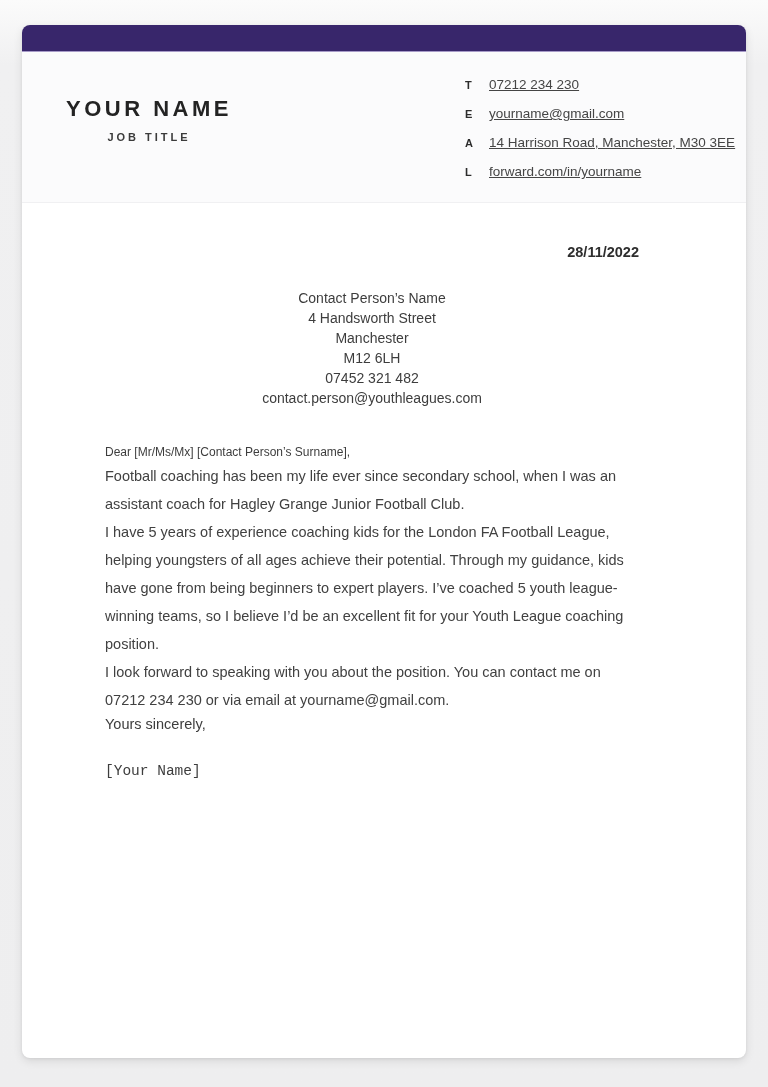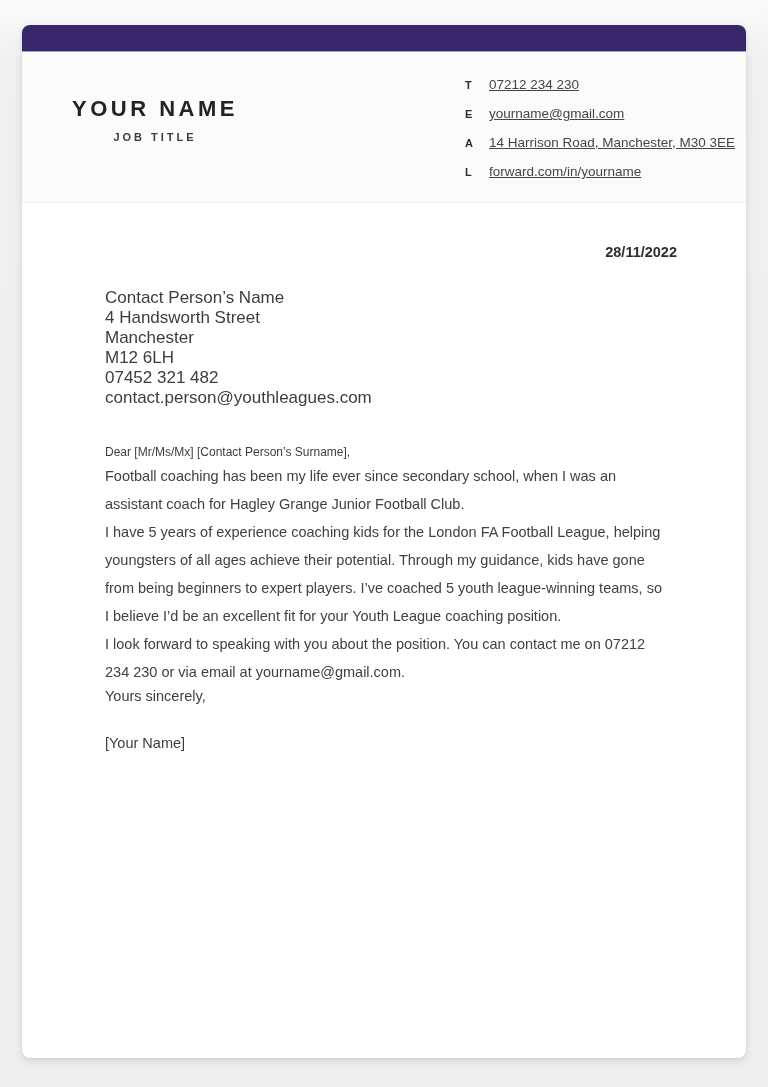--- a/index.html
+++ b/index.html
@@ -29,21 +29,21 @@
     border-bottom: 1px solid #a79bc8;
   }
   .header {
     position: relative;
     height: 151px;
     background: #fbfbfc;
     border-bottom: 1px solid #f0f0f2;
   }
   .identity {
     position: absolute;
-    left: 43px; top: 44px;
+    left: 37px; top: 44px;
     width: 180px;
     text-align: center;
   }
   .name {
     font-size: 22px;
     font-weight: 700;
     letter-spacing: 3.5px;
     color: #232323;
     white-space: nowrap;
   }
@@ -74,35 +74,36 @@
     color: #2c2c2c;
     flex: 0 0 24px;
   }
   .contact-value {
     font-size: 13.5px;
     color: #454545;
     white-space: nowrap;
     text-decoration: underline;
   }
   .letter {
-    padding: 41px 69px 0 83px;
+    padding: 41px 107px 0 83px;
     color: #414141;
   }
   .date-row {
     text-align: right;
     font-size: 14.5px;
     font-weight: 700;
     color: #2e2e2e;
     line-height: 17px;
   }
   .recipient {
     margin-top: 27px;
-    font-size: 17px;
+    font-size: 14px;
     line-height: 20px;
     color: #3d3d3d;
+    text-align: center;
   }
   .salutation {
     margin-top: 34px;
     font-size: 12px;
     line-height: 20px;
     color: #3d3d3d;
   }
   .paragraph {
     font-size: 14.5px;
     line-height: 28px;
@@ -112,20 +113,21 @@
   .closing {
     font-size: 14.5px;
     line-height: 20px;
     color: #3d3d3d;
   }
   .signature {
     margin-top: 27px;
     font-size: 14.5px;
     line-height: 20px;
     color: #3d3d3d;
+    font-family: Liberation Mono, monospace;
   }
 </style>
 </head>
 <body>
 
 <div class="canvas">
   <div class="page">
 
     <div class="accent-bar"></div>
 

